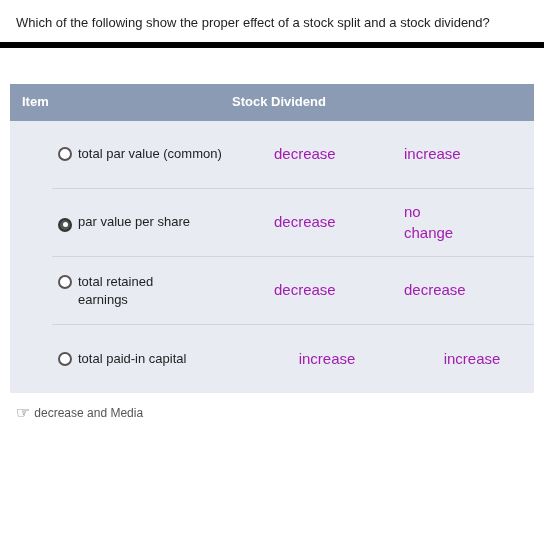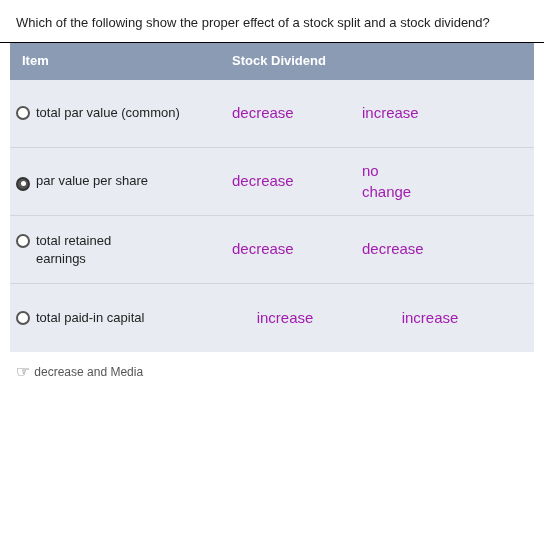--- a/index.html
+++ b/index.html
@@ -9,39 +9,41 @@
       background: #fff;
       width: 544px;
       min-height: 540px;
       color: #222;
     }
     .question-area {
       padding: 14px 16px 10px 16px;
       font-size: 13px;
       color: #222;
       line-height: 1.4;
-      border-bottom: 1px solid #000000;
+      border-bottom: 6px solid #000000;
     }
     .table-container {
       padding: 0 10px;
+      margin-top: 36px;
     }
     .header-row {
       display: grid;
       grid-template-columns: 210px 130px 160px;
       background: #8B9BB4;
       color: #fff;
       font-weight: bold;
       font-size: 13px;
     }
     .header-cell {
       padding: 10px 12px;
       line-height: 1.3;
     }
     .data-rows {
       background: #E8ECF2;
+      padding-left: 42px;
     }
     .data-row {
       display: grid;
       grid-template-columns: 210px 130px 160px;
       border-bottom: 1px solid #d0d5de;
       align-items: center;
       min-height: 68px;
     }
     .data-row:last-child {
       border-bottom: none;

